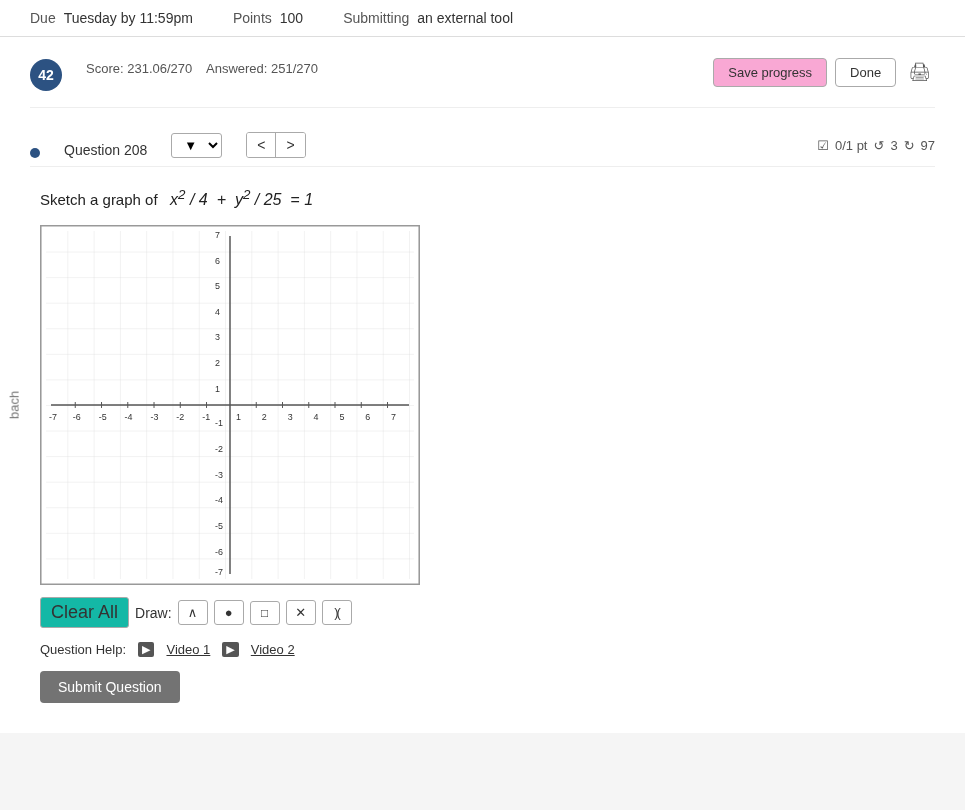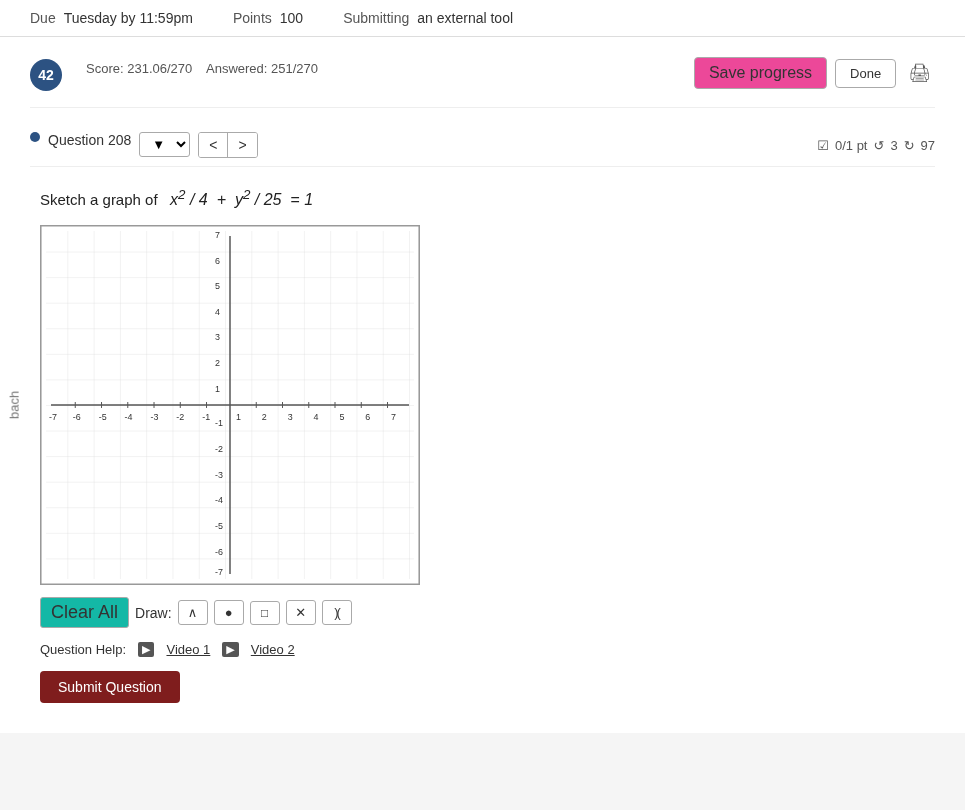--- a/index.html
+++ b/index.html
@@ -88,25 +88,25 @@
       margin-top: 4px;
     }
 
     .exam-actions {
       display: flex;
       align-items: center;
       gap: 8px;
     }
 
     .btn-save {
-      background: #ec4899;
+      background: #f9a8d4;
       border: 1px solid #aaa;
       border-radius: 4px;
       padding: 6px 14px;
-      font-size: 16px;
+      font-size: 13px;
       cursor: pointer;
       color: #333;
     }
 
     .btn-done {
       background: #fff;
       border: 1px solid #aaa;
       border-radius: 4px;
       padding: 6px 14px;
       font-size: 13px;
@@ -127,22 +127,22 @@
       display: flex;
       align-items: center;
       justify-content: space-between;
       margin-bottom: 20px;
       padding: 8px 0;
       border-bottom: 1px solid #eee;
     }
 
     .question-nav-left {
       display: flex;
-      align-items: flex-start;
-      gap: 8px;
+      align-items: flex-end;
+      gap: 24px;
     }
 
     .question-dot {
       width: 10px;
       height: 10px;
       border-radius: 50%;
       background: #2c5282;
       display: inline-block;
     }
 
@@ -265,21 +265,21 @@
       color: #333;
       text-decoration: underline;
       cursor: pointer;
       display: flex;
       align-items: center;
       gap: 4px;
       font-size: 13px;
     }
 
     .submit-btn {
-      background: #7f1d1d;
+      background: #737373;
       color: #fff;
       border: none;
       border-radius: 4px;
       padding: 8px 18px;
       font-size: 14px;
       cursor: pointer;
       font-weight: 500;
     }
   </style>
 </head>

